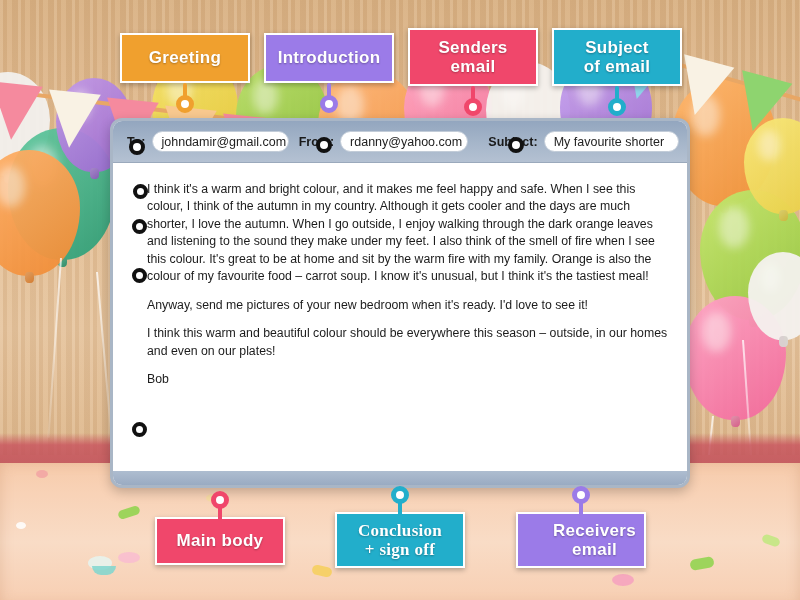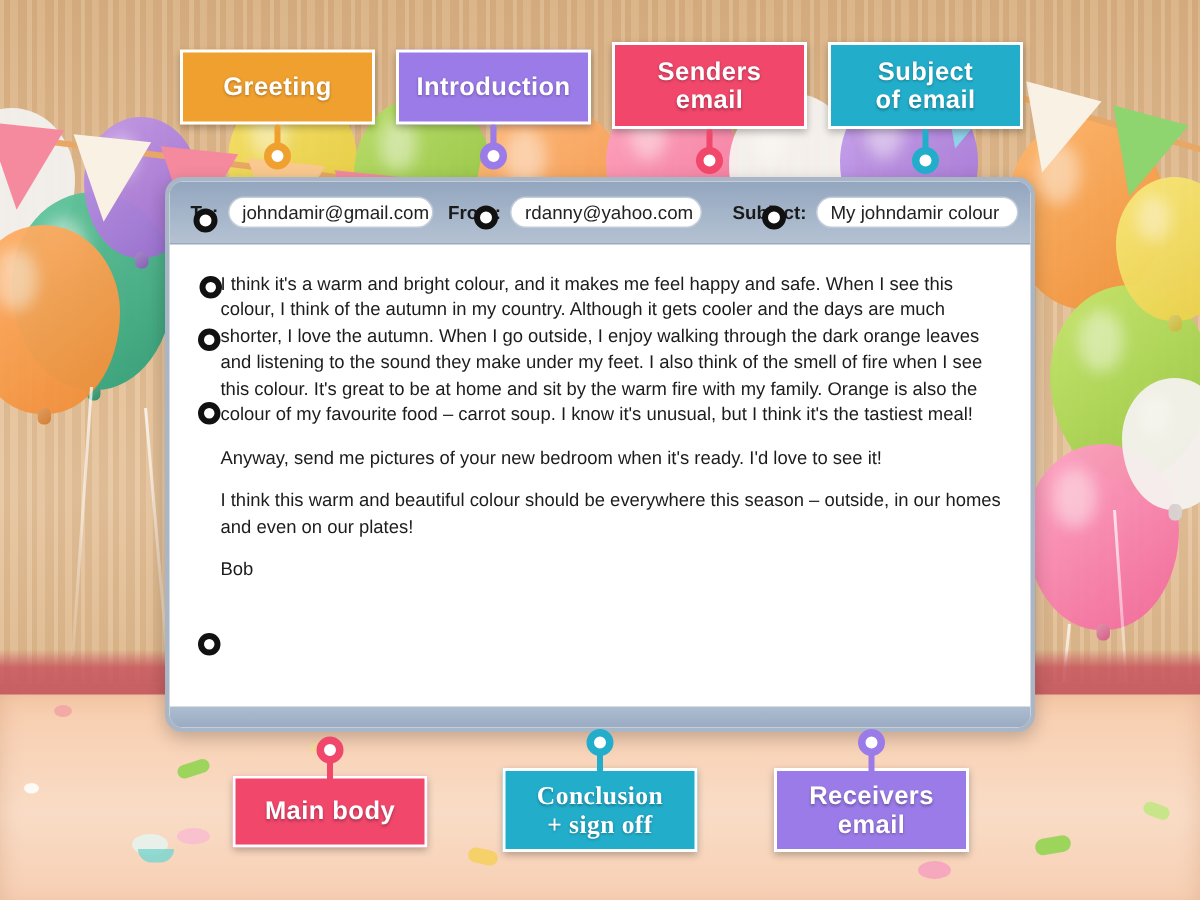--- a/index.html
+++ b/index.html
@@ -323,21 +323,21 @@
   <div class="confetti" style="left:206px; top:494px; width:14px; height:8px; background:#f7dca0; border-radius:50%;"></div>
 
   <div id="email-panel">
 
     <div id="panel-header">
       <span class="field-label">To:</span>
       <span class="field-input" id="to-input">johndamir@gmail.com</span>
       <span class="field-label">From:</span>
       <span class="field-input" id="from-input">rdanny@yahoo.com</span>
       <span class="field-label">Subject:</span>
-      <span class="field-input" id="subject-input">My johndamir colour</span>
+      <span class="field-input" id="subject-input">My favourite shorter</span>
     </div>
 
     <div id="email-body">
       <p>I think it's a warm and bright colour, and it makes me feel happy and safe. When I see this colour, I think of the autumn in my country. Although it gets cooler and the days are much shorter, I love the autumn. When I go outside, I enjoy walking through the dark orange leaves and listening to the sound they make under my feet. I also think of the smell of fire when I see this colour. It's great to be at home and sit by the warm fire with my family. Orange is also the colour of my favourite food – carrot soup. I know it's unusual, but I think it's the tastiest meal!</p>
       <p>Anyway, send me pictures of your new bedroom when it's ready. I'd love to see it!</p>
       <p>I think this warm and beautiful colour should be everywhere this season – outside, in our homes and even on our plates!</p>
       <p>Bob</p>
 
     </div>
 
@@ -388,21 +388,21 @@
         <div class="stem" style="background: rgb(240, 71, 107); top: 12px; height: 18px;"></div>
         <div class="knob" style="border-color: rgb(240, 71, 107); top: 0px;"></div>
       </div>
       <div class="chip" style="left: 335px; top: 512px; width: 130px; height: 56px; background: rgb(34, 174, 203); font-family: Liberation Serif, serif;">
         <span>Conclusion<br>+ sign off</span>
       </div>
       <div class="pin" style="left: 391px; top: 486px; height: 30px;">
         <div class="stem" style="background: rgb(34, 174, 203); top: 12px; height: 18px;"></div>
         <div class="knob" style="border-color: rgb(34, 174, 203); top: 0px;"></div>
       </div>
-      <div class="chip" style="left: 516px; top: 512px; width: 130px; height: 56px; background: rgb(155, 123, 232);">
+      <div class="chip" style="left: 516px; top: 512px; width: 130px; height: 56px; background: rgb(155, 123, 232); justify-content: flex-end;">
         <span>Receivers<br>email</span>
       </div>
       <div class="pin" style="left: 572px; top: 486px; height: 30px;">
         <div class="stem" style="background: rgb(155, 123, 232); top: 12px; height: 18px;"></div>
         <div class="knob" style="border-color: rgb(155, 123, 232); top: 0px;"></div>
       </div>
     </div>
 
 </div>
 

